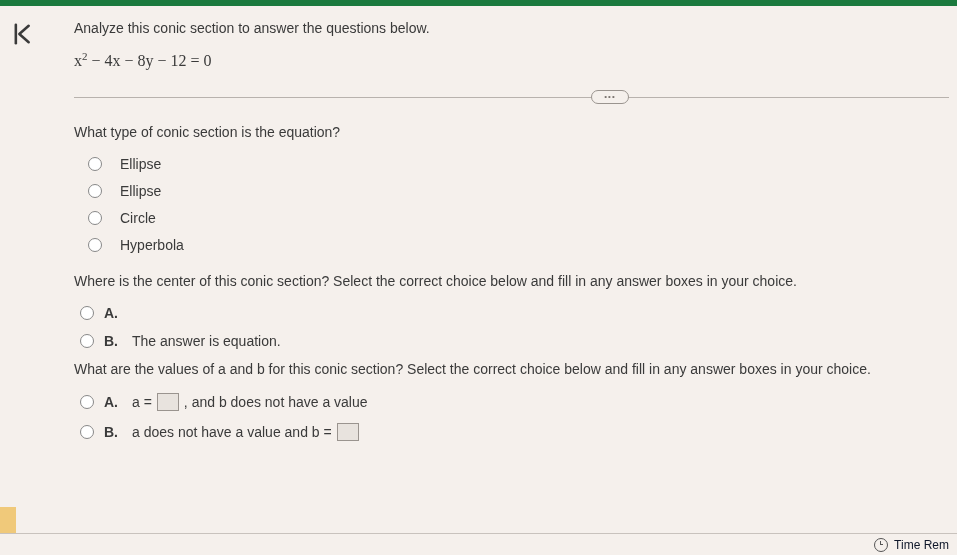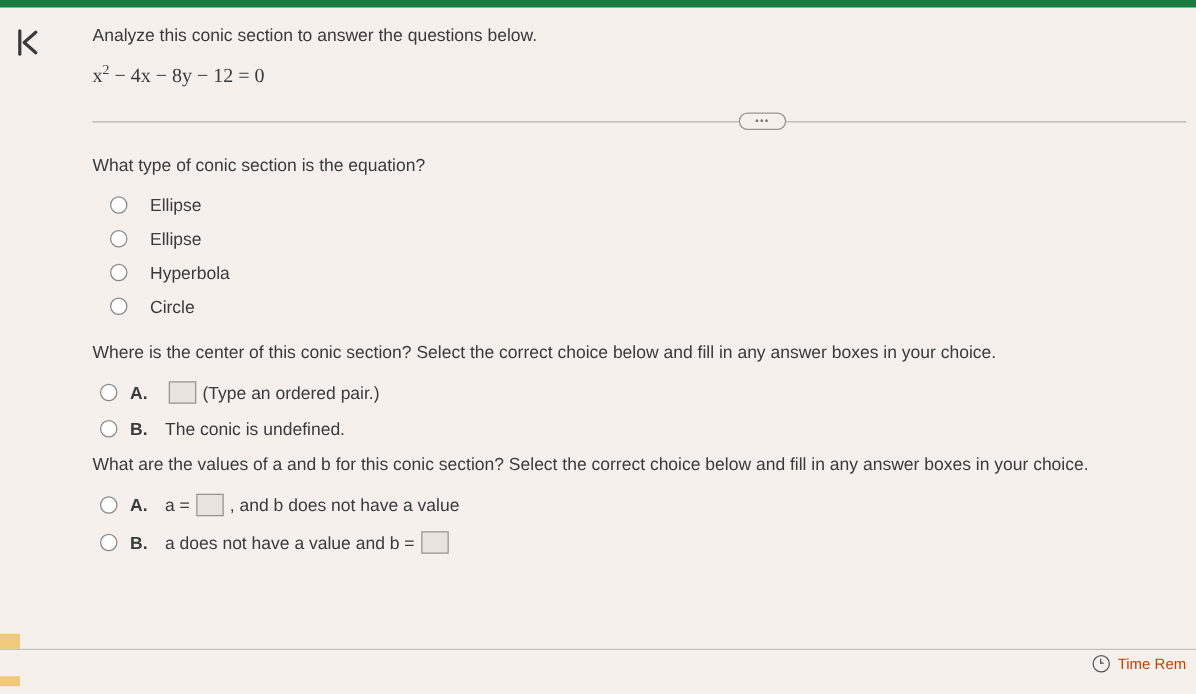--- a/index.html
+++ b/index.html
@@ -135,31 +135,31 @@
     .left-highlight {
       position: absolute;
       left: 0;
       bottom: 6px;
       width: 16px;
       height: 42px;
       background: #f0c97a;
     }
     .footer {
       position: absolute;
-      bottom: 14px;
+      bottom: 0;
       left: 0;
       right: 0;
       height: 22px;
       border-top: 1px solid #c8c2bd;
       display: flex;
       justify-content: flex-end;
       align-items: center;
       padding-right: 8px;
       font-size: 12px;
-      color: #c2410c;
+      color: #0f172a;
       background: #f5f0ec;
     }
     .clock-icon {
       width: 14px;
       height: 14px;
       margin-right: 6px;
       border: 1.3px solid #555;
       border-radius: 50%;
       position: relative;
     }
@@ -212,41 +212,37 @@
       <div class="option-row">
         <div class="radio"></div>
         <span>Ellipse</span>
       </div>
       <div class="option-row">
         <div class="radio"></div>
         <span>Ellipse</span>
       </div>
       <div class="option-row">
         <div class="radio"></div>
+        <span>Circle</span>
+      </div>
+      <div class="option-row">
+        <div class="radio"></div>
         <span>Hyperbola</span>
       </div>
-      <div class="option-row">
-        <div class="radio"></div>
-        <span>Circle</span>
-      </div>
     </div>
 
     <div class="sub-question">Where is the center of this conic section? Select the correct choice below and fill in any answer boxes in your choice.</div>
     <div class="choice-row">
       <div class="radio"></div>
       <span class="choice-label">A.</span>
-      <span class="choice-text">
-        <span class="answer-box"></span>
-        <span>(Type an ordered pair.)</span>
-      </span>
     </div>
     <div class="choice-row">
       <div class="radio"></div>
       <span class="choice-label">B.</span>
-      <span>The conic is undefined.</span>
+      <span>The answer is equation.</span>
     </div>
 
     <div class="sub-question" style="margin-top:6px;">What are the values of a and b for this conic section? Select the correct choice below and fill in any answer boxes in your choice.</div>
     <div class="choice-row">
       <div class="radio"></div>
       <span class="choice-label">A.</span>
       <span class="choice-text">
         <span>a =</span>
         <span class="answer-box"></span>
         <span>, and b does not have a value</span>

